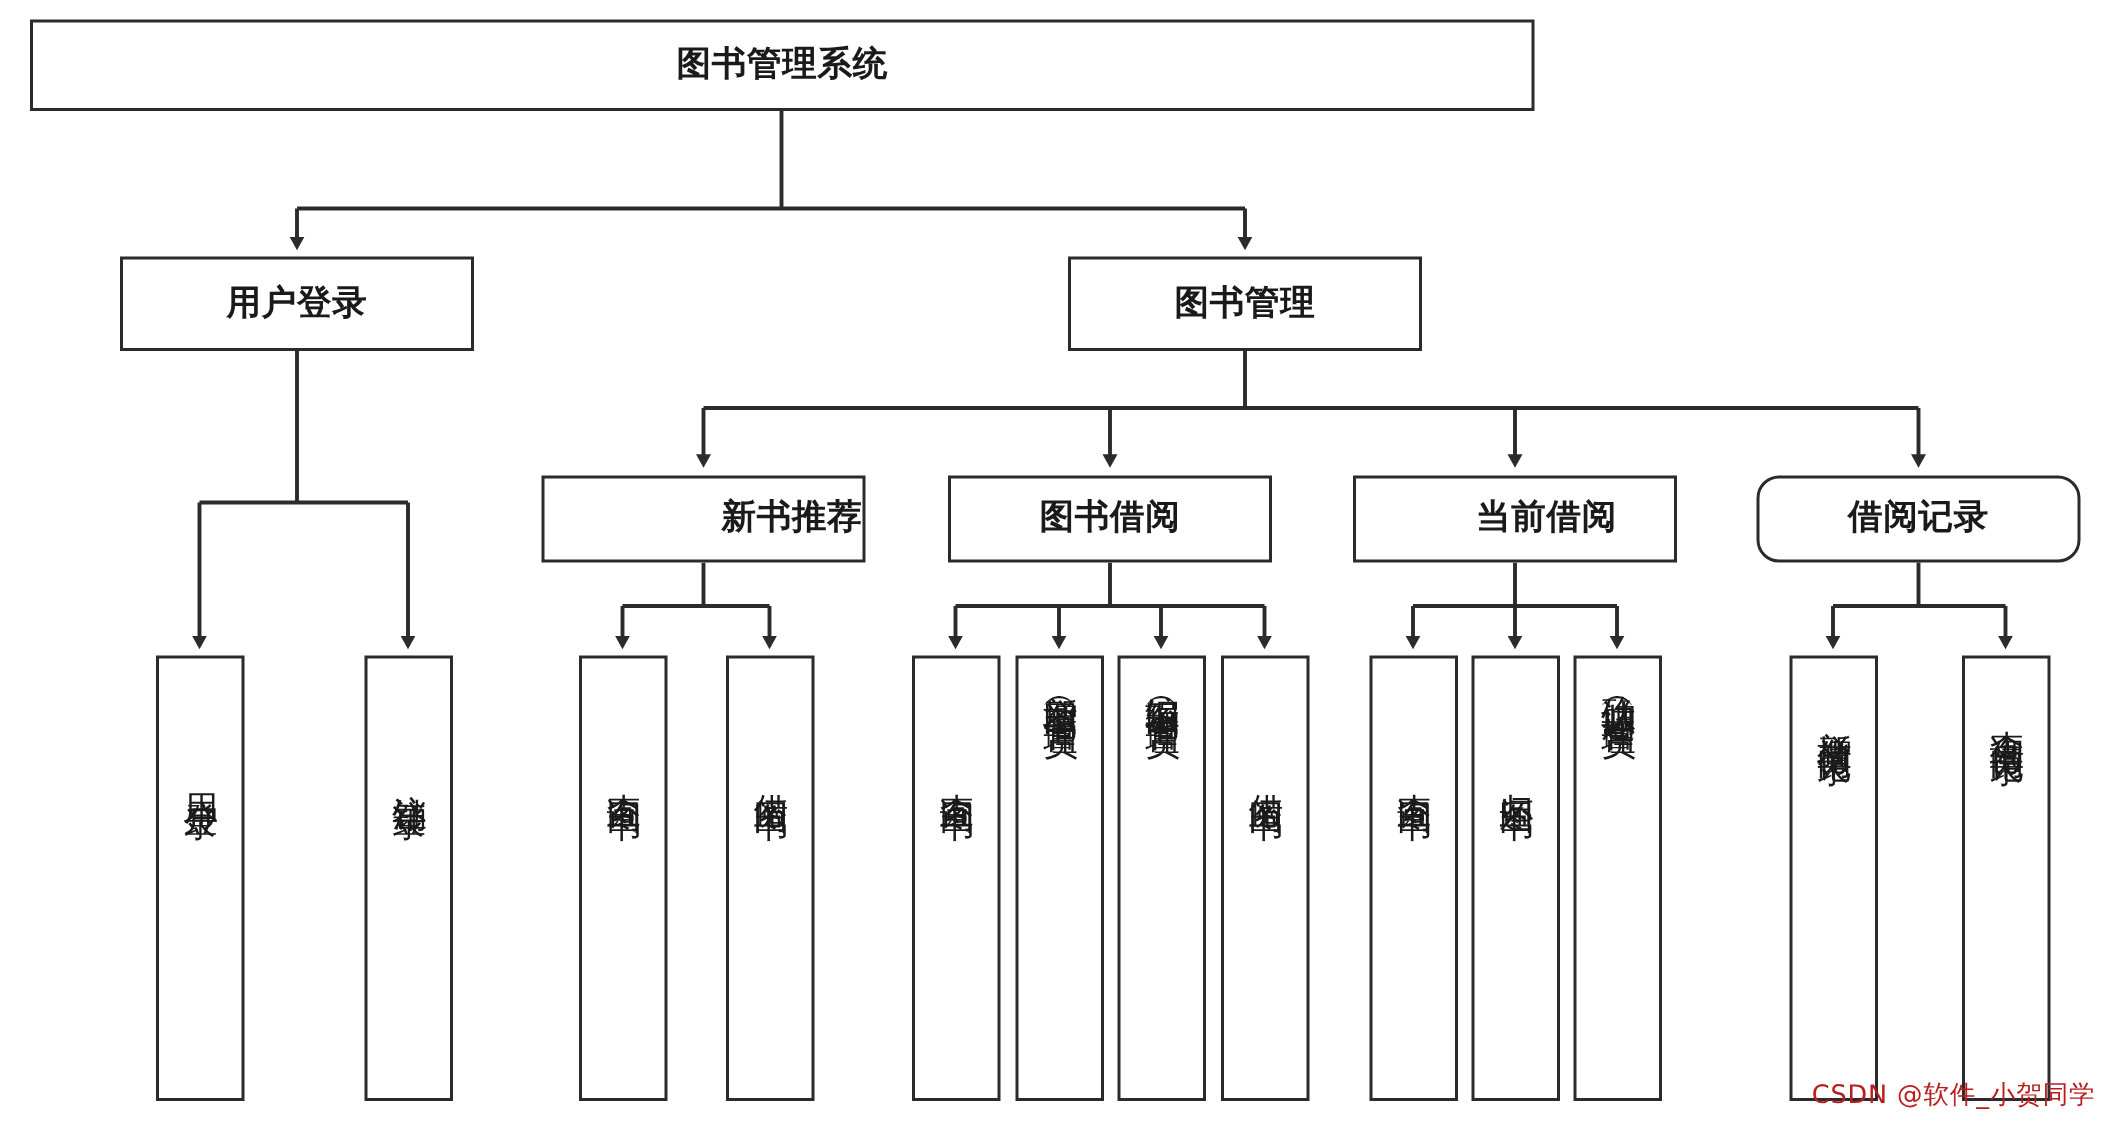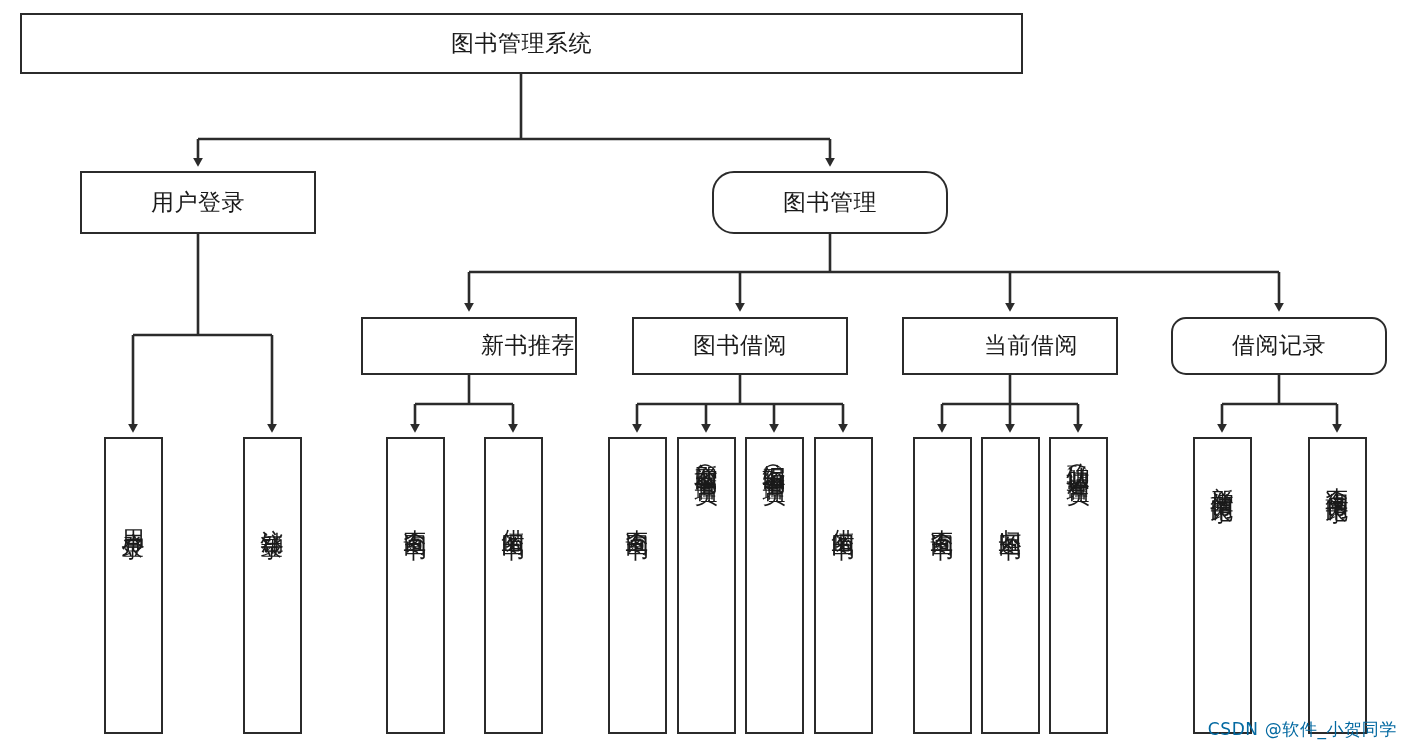--- a/index.html
+++ b/index.html
@@ -39,40 +39,41 @@
   }
   .node .lbl {
     display: block;
     line-height: 1.12;
     letter-spacing: 0.5px;
   }
   
   .node.horiz .lbl {
     font-size: 23px;
     white-space: nowrap;
+    font-weight: bold;
   }
   
   .node.vert {
     align-items: flex-start;
     padding-top: 8px;
   }
   .node.vert .lbl {
     writing-mode: vertical-rl;
     text-orientation: upright;
     font-size: 23px;
     line-height: 1.05;
     letter-spacing: 3px;
     white-space: nowrap;
   }
   .watermark {
     position: absolute;
     right: 8px;
     bottom: 6px;
     font-size: 17px;
-    color: #0369a1;
+    color: #b91c1c;
     letter-spacing: 0.6px;
     white-space: nowrap;
     user-select: none;
   }
 </style>
 </head>
 <body>
 
 <div id="canvas">
 
@@ -126,21 +127,21 @@
     </g>
   </svg>
 
   <div class="node horiz" style="left:20px; top:13px; width:1003px; height:61px;">
     <span class="lbl">图书管理系统</span>
   </div>
 
   <div class="node horiz" style="left:80px; top:171px; width:236px; height:63px;">
     <span class="lbl">用户登录</span>
   </div>
-  <div class="node horiz" style="left:712px; top:171px; width:236px; height:63px;border-radius:22px;">
+  <div class="node horiz" style="left:712px; top:171px; width:236px; height:63px;">
     <span class="lbl">图书管理</span>
   </div>
 
   <div class="node horiz" style="left:361px; top:317px; width:216px; height:58px;justify-content:flex-end;">
     <span class="lbl">新书推荐</span>
   </div>
   <div class="node horiz" style="left:632px; top:317px; width:216px; height:58px;">
     <span class="lbl">图书借阅</span>
   </div>
   <div class="node horiz" style="left:902px; top:317px; width:216px; height:58px;padding-left:42px;">

